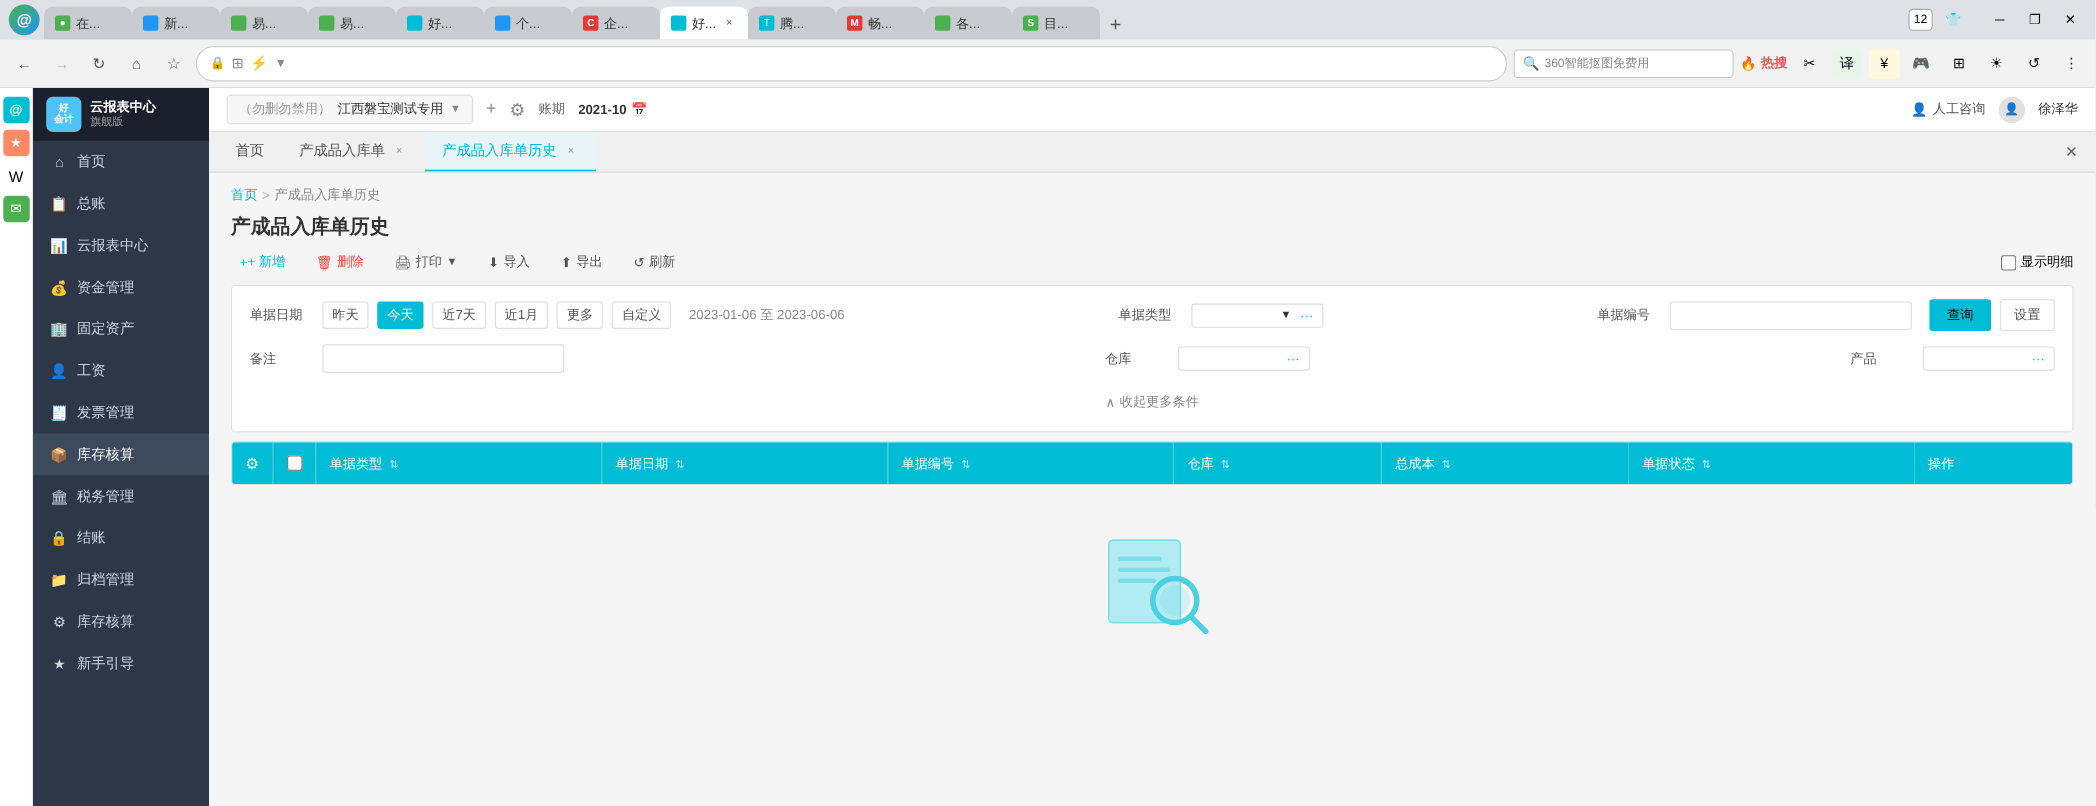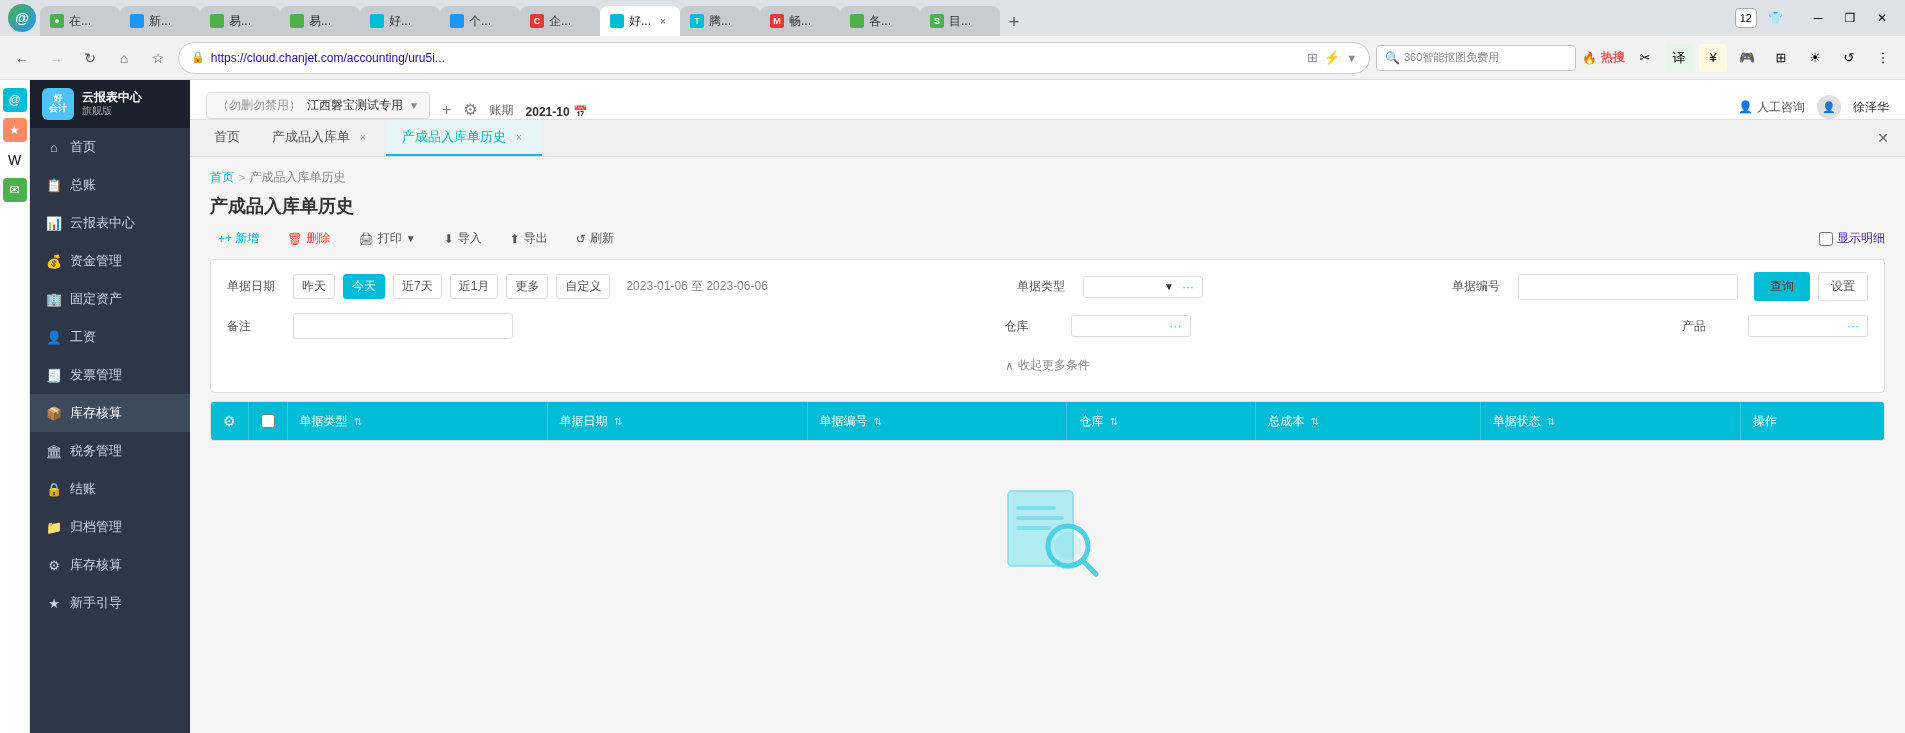--- a/index.html
+++ b/index.html
@@ -43,21 +43,21 @@
     .nav-logo-text { color: #fff; font-size: 12px; font-weight: bold; line-height: 1.2; }
     .nav-logo-sub { color: #9e9e9e; font-size: 10px; }
     .nav-item { display: flex; align-items: center; gap: 8px; padding: 10px 16px; color: #cbd5e0; cursor: pointer; font-size: 13px; }
     .nav-item.active { background: #3d4a5c; color: #fff; }
     .nav-item-icon { width: 16px; height: 16px; display: flex; align-items: center; justify-content: center; flex-shrink: 0; }
 
     
     .main-content { flex: 1; display: flex; flex-direction: column; background: #f5f5f5; overflow: hidden; }
 
     
-    .top-bar { height: 40px; background: #fff; border-bottom: 1px solid #e0e0e0; display: flex; align-items: flex-end; padding: 0 16px; gap: 12px; }
+    .top-bar { height: 40px; background: #fff; border-bottom: 1px solid #e0e0e0; display: flex; align-items: center; padding: 0 16px; gap: 12px; }
     .company-selector { display: flex; align-items: center; gap: 6px; background: #f7f7f7; border: 1px solid #ddd; border-radius: 4px; padding: 4px 10px; cursor: pointer; font-size: 12px; color: #333; }
     .period-label { font-size: 12px; color: #666; }
     .period-value { font-size: 12px; color: #333; font-weight: bold; display: flex; align-items: center; gap: 4px; }
     .top-bar-right { margin-left: auto; display: flex; align-items: center; gap: 12px; }
     .user-service { display: flex; align-items: center; gap: 4px; color: #555; font-size: 12px; cursor: pointer; }
     .user-avatar { width: 24px; height: 24px; border-radius: 50%; background: #e0e0e0; display: flex; align-items: center; justify-content: center; font-size: 11px; color: #555; cursor: pointer; }
     .user-name { font-size: 12px; color: #333; cursor: pointer; }
 
     
     .content-tabs { display: flex; align-items: center; background: #f0f0f0; border-bottom: 1px solid #ddd; padding-left: 8px; }
@@ -84,21 +84,21 @@
     .filter-row:last-child { margin-bottom: 0; }
     .filter-label { font-size: 12px; color: #555; white-space: nowrap; min-width: 50px; }
     .filter-date-group { display: flex; align-items: center; gap: 8px; }
     .date-btn { padding: 3px 8px; border: 1px solid #ddd; border-radius: 3px; font-size: 12px; color: #555; cursor: pointer; background: #fff; }
     .date-btn.active { background: #00bcd4; color: #fff; border-color: #00bcd4; }
     .date-range { font-size: 12px; color: #888; }
     .filter-select { display: flex; align-items: center; gap: 4px; border: 1px solid #ddd; border-radius: 3px; padding: 3px 8px; font-size: 12px; color: #333; background: #fff; cursor: pointer; min-width: 120px; }
     .filter-input { border: 1px solid #ddd; border-radius: 3px; padding: 3px 8px; font-size: 12px; color: #333; background: #fff; min-width: 160px; height: 26px; }
     .filter-input-wide { min-width: 220px; }
     .filter-actions { display: flex; gap: 8px; margin-left: auto; }
-    .btn-query { background: #00bcd4; color: #7f1d1d; border: none; border-radius: 3px; padding: 5px 16px; font-size: 12px; cursor: pointer; }
+    .btn-query { background: #00bcd4; color: #000000; border: none; border-radius: 3px; padding: 5px 16px; font-size: 12px; cursor: pointer; }
     .btn-settings { background: #fff; color: #555; border: 1px solid #ddd; border-radius: 3px; padding: 5px 12px; font-size: 12px; cursor: pointer; }
 
     
     .collapse-row { display: flex; align-items: center; justify-content: center; padding: 6px; }
     .collapse-btn { display: flex; align-items: center; gap: 4px; font-size: 12px; color: #888; cursor: pointer; }
 
     
     .data-table-wrap { margin: 8px 20px 0; border: 1px solid #e0e0e0; border-radius: 4px; overflow: hidden; }
     .data-table { width: 100%; border-collapse: collapse; }
     .data-table thead tr { background: #00bcd4; color: #fff; height: 38px; }
@@ -213,21 +213,20 @@
   </div>
 
   <div class="browser-toolbar">
     <div class="nav-btn">←</div>
     <div class="nav-btn disabled">→</div>
     <div class="nav-btn">↻</div>
     <div class="nav-btn">⌂</div>
     <div class="nav-btn">☆</div>
     <div class="address-bar">
       <span class="lock-icon">🔒</span>
-      <span class="address-text">https://cloud.chanjet.com/accounting/uru5i...</span>
       <span style="font-size:13px;color:#888;">⊞</span>
       <span style="font-size:13px;color:#888;">⚡</span>
       <span style="font-size:11px;color:#888;">▼</span>
     </div>
 
     <div class="search-360-input">
       <span style="color:#888;font-size:12px;">🔍</span>
       <span style="font-size:11px;color:#888;">360智能抠图免费用</span>
     </div>
     <div class="hot-search-btn">
@@ -403,21 +402,21 @@
           <div class="toolbar-btn">
             <span>⬆</span>
             <span>导出</span>
           </div>
           <div class="toolbar-btn">
             <span>↺</span>
             <span>刷新</span>
           </div>
           <div style="display:flex;align-items:center;gap:4px;margin-left:auto;">
             <input type="checkbox" style="width: 14px; height: 14px;">
-            <span style="font-size:12px;color:#4c1d95;">显示明细</span>
+            <span style="font-size:12px;color:#000000;">显示明细</span>
           </div>
         </div>
 
         <div class="filter-area">
 
           <div class="filter-row">
             <span class="filter-label">单据日期</span>
             <div class="filter-date-group">
               <div class="date-btn">
                 <span>昨天</span>

